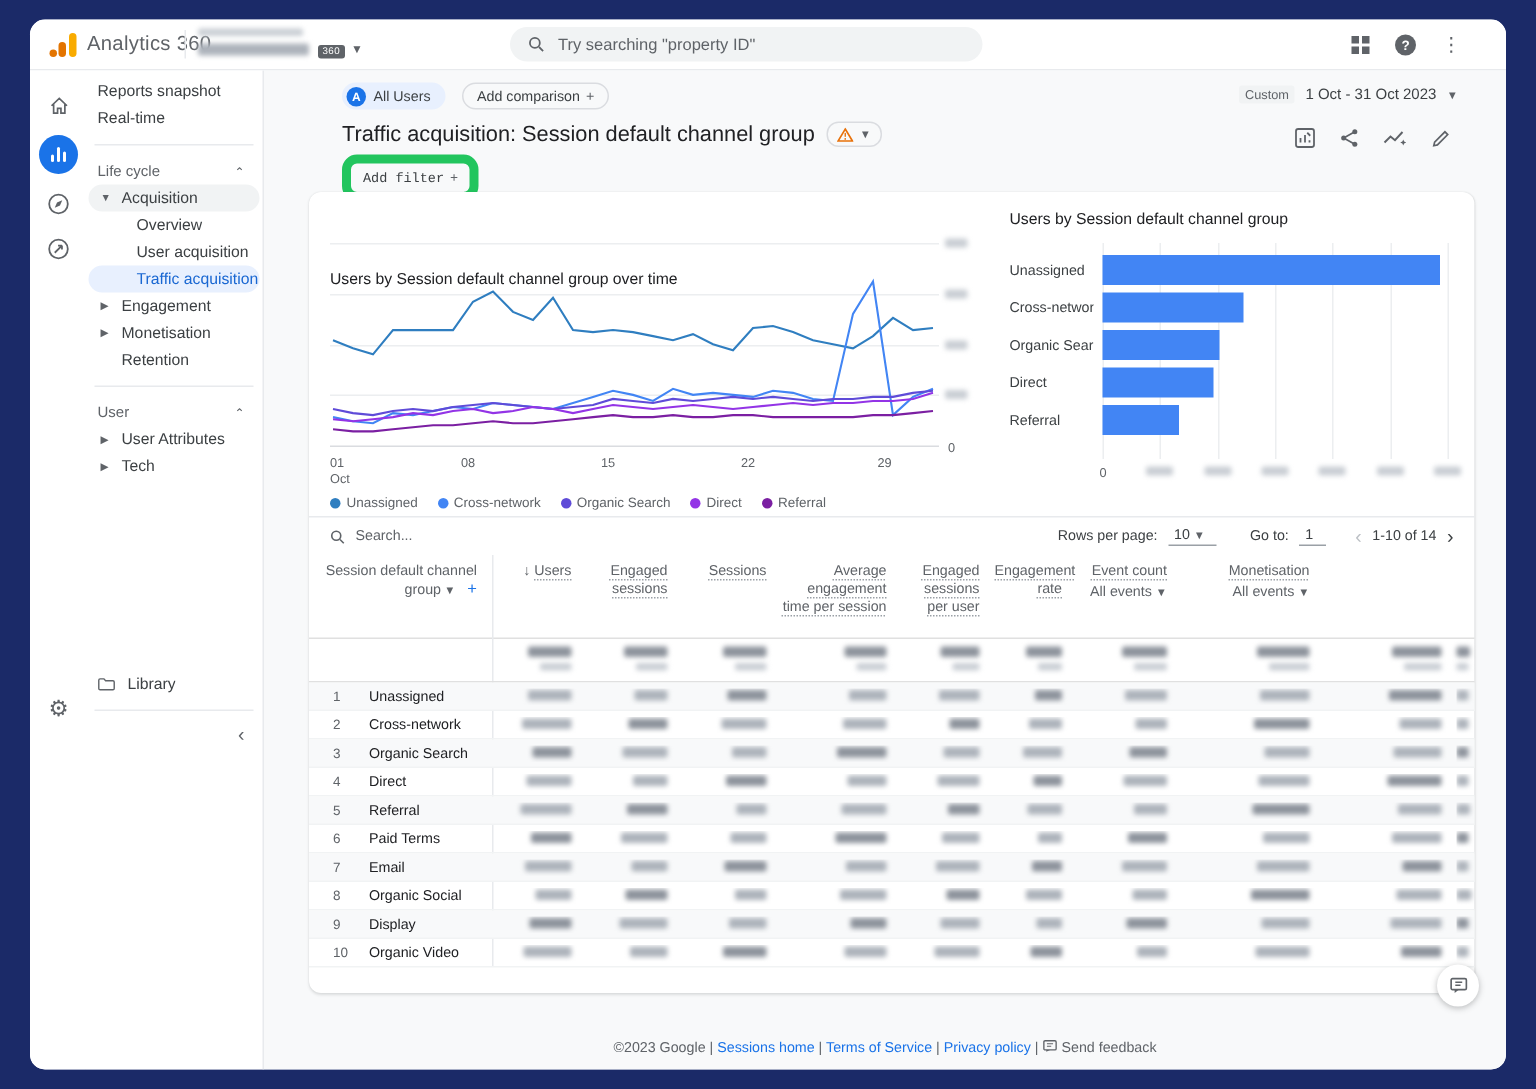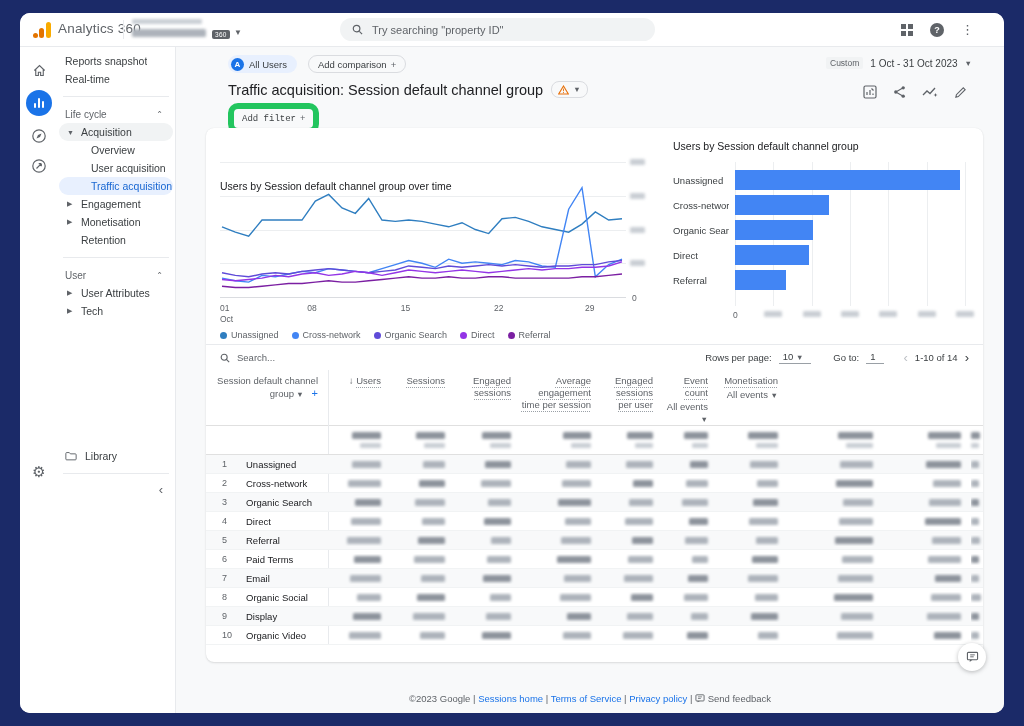--- a/index.html
+++ b/index.html
@@ -410,24 +410,25 @@
           <span style="width:6px;"></span>
           <span class="pg-chev dis">‹</span>
           <span>1-10 of 14</span>
           <span class="pg-chev">›</span>
         </div>
       </div>
 
       <div id="t-head" style="grid-template-columns: 122px 63px 64px 66px 80px 62px 55px 70px 95px 88px 12px;">
           <div class="hc" id="t-dim-head"><span>Session default channel group</span><span class="caret"> ▼</span><span class="plus2">+</span></div>
           <div class="hc"><span>↓ </span><span class="th-label">Users</span></div>
+          <div class="hc"><span class="th-label">Engaged sessions</span></div>
           <div class="hc"><span class="th-label">Sessions</span></div>
-          <div class="hc"><span class="th-label">Engaged sessions</span></div>
           <div class="hc"><span class="th-label">Average engagement time per session</span></div>
           <div class="hc"><span class="th-label">Engaged sessions per user</span></div>
+          <div class="hc"><span class="th-label">Engagement rate</span></div>
           <div class="hc"><span class="th-label">Event count</span><div class="sub">All events <span class="caret">▼</span></div></div>
           <div class="hc"><span class="th-label">Monetisation</span><div class="sub">All events <span class="caret">▼</span></div></div>
           <div class="hc"></div>
         </div>
       <div class="t-vline"></div>
       <div id="t-body">
           <div class="tot-row" style="grid-template-columns: 122px 63px 64px 66px 80px 62px 55px 70px 95px 88px 12px;">
             <div></div>
             <div class="mc"><span class="red d" style="width: 29px; height: 7px;"></span><br><span class="red l" style="width: 21px; height: 5px;"></span></div>
             <div class="mc"><span class="red d" style="width: 29px; height: 7px;"></span><br><span class="red l" style="width: 21px; height: 5px;"></span></div>

